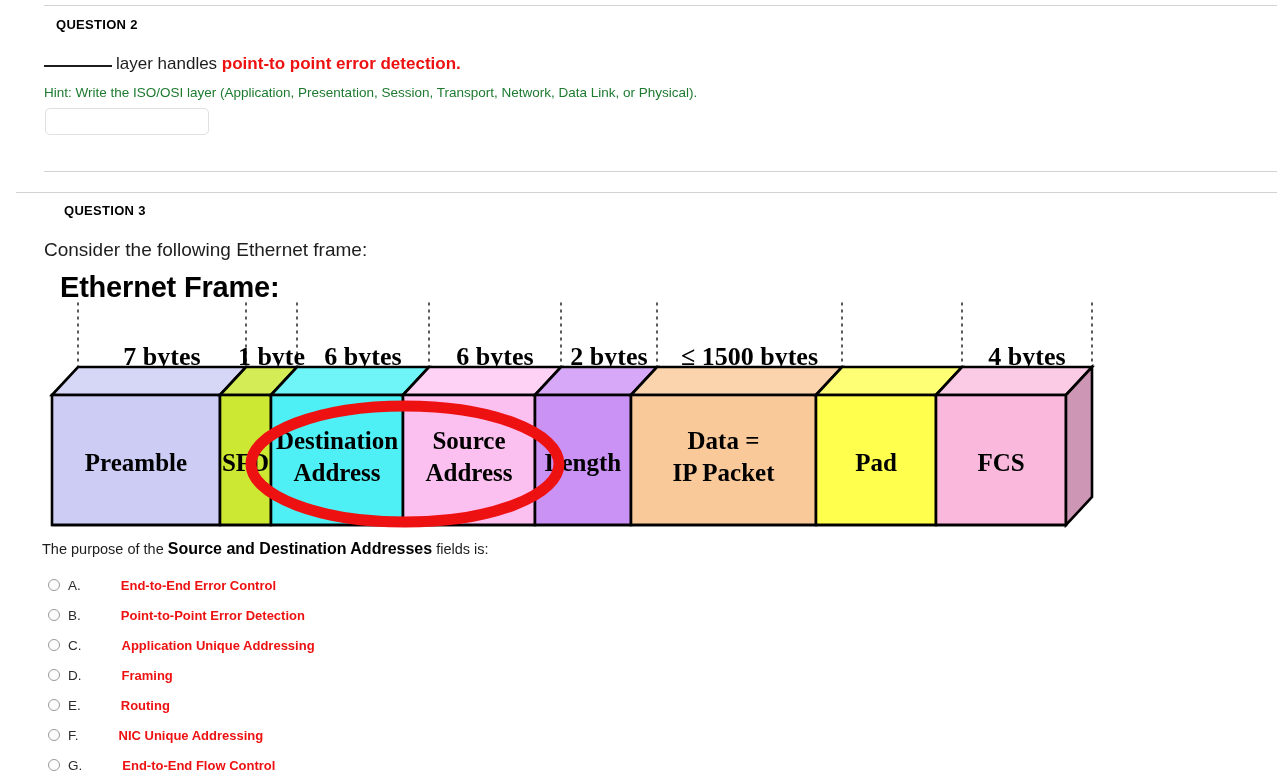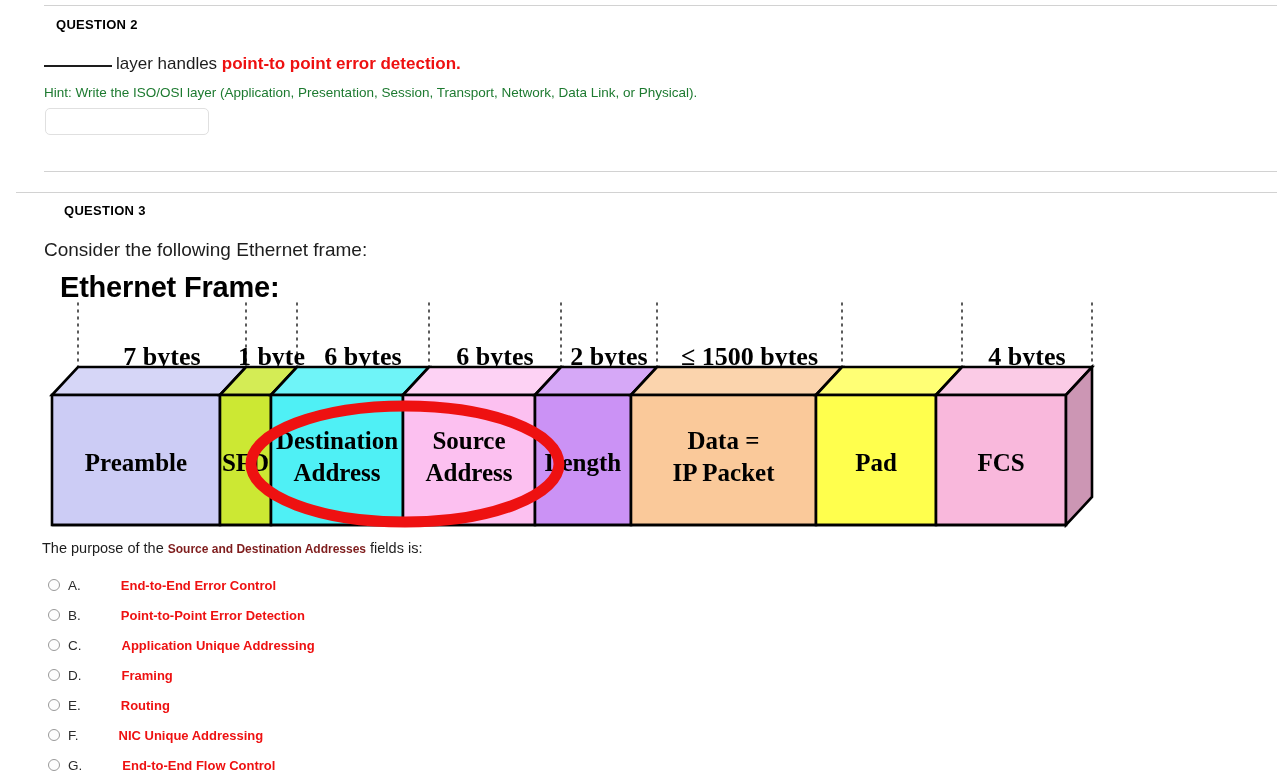--- a/index.html
+++ b/index.html
@@ -110,23 +110,23 @@
   }
 
   
   .purpose {
     position: absolute;
     font-size: 14.5px;
     color: #1d1d1d;
     white-space: nowrap;
   }
   .purpose .big-red {
-    color: #7f1d1d;
-    font-weight: bold;
-    font-size: 12px;
+    color: #000000;
+    font-weight: bold;
+    font-size: 16px;
   }
 
   #options { position: absolute; left: 48px; top: 570px; }
   .opt-row {
     position: relative;
     height: 30px;
     display: flex;
     align-items: center;
   }
   .radio {

